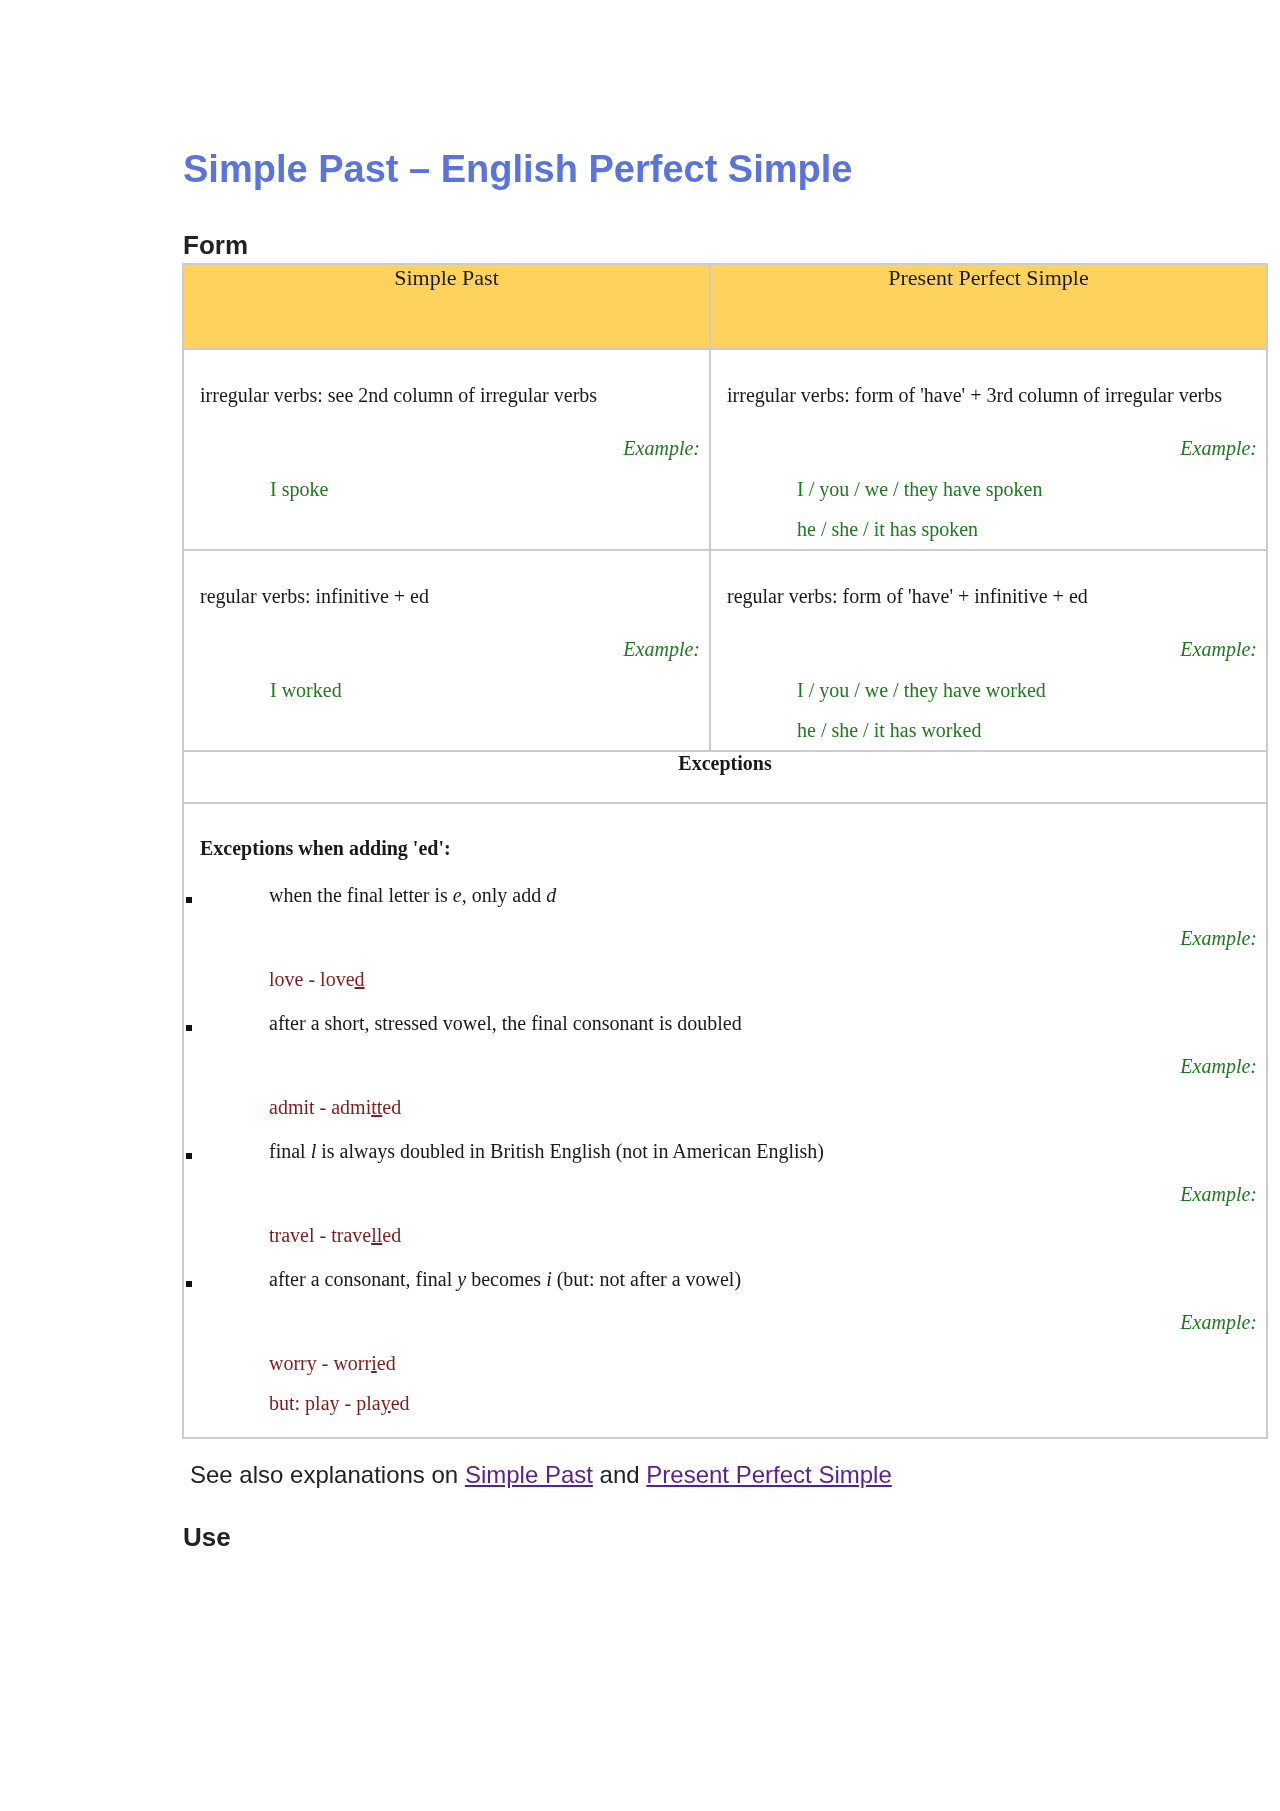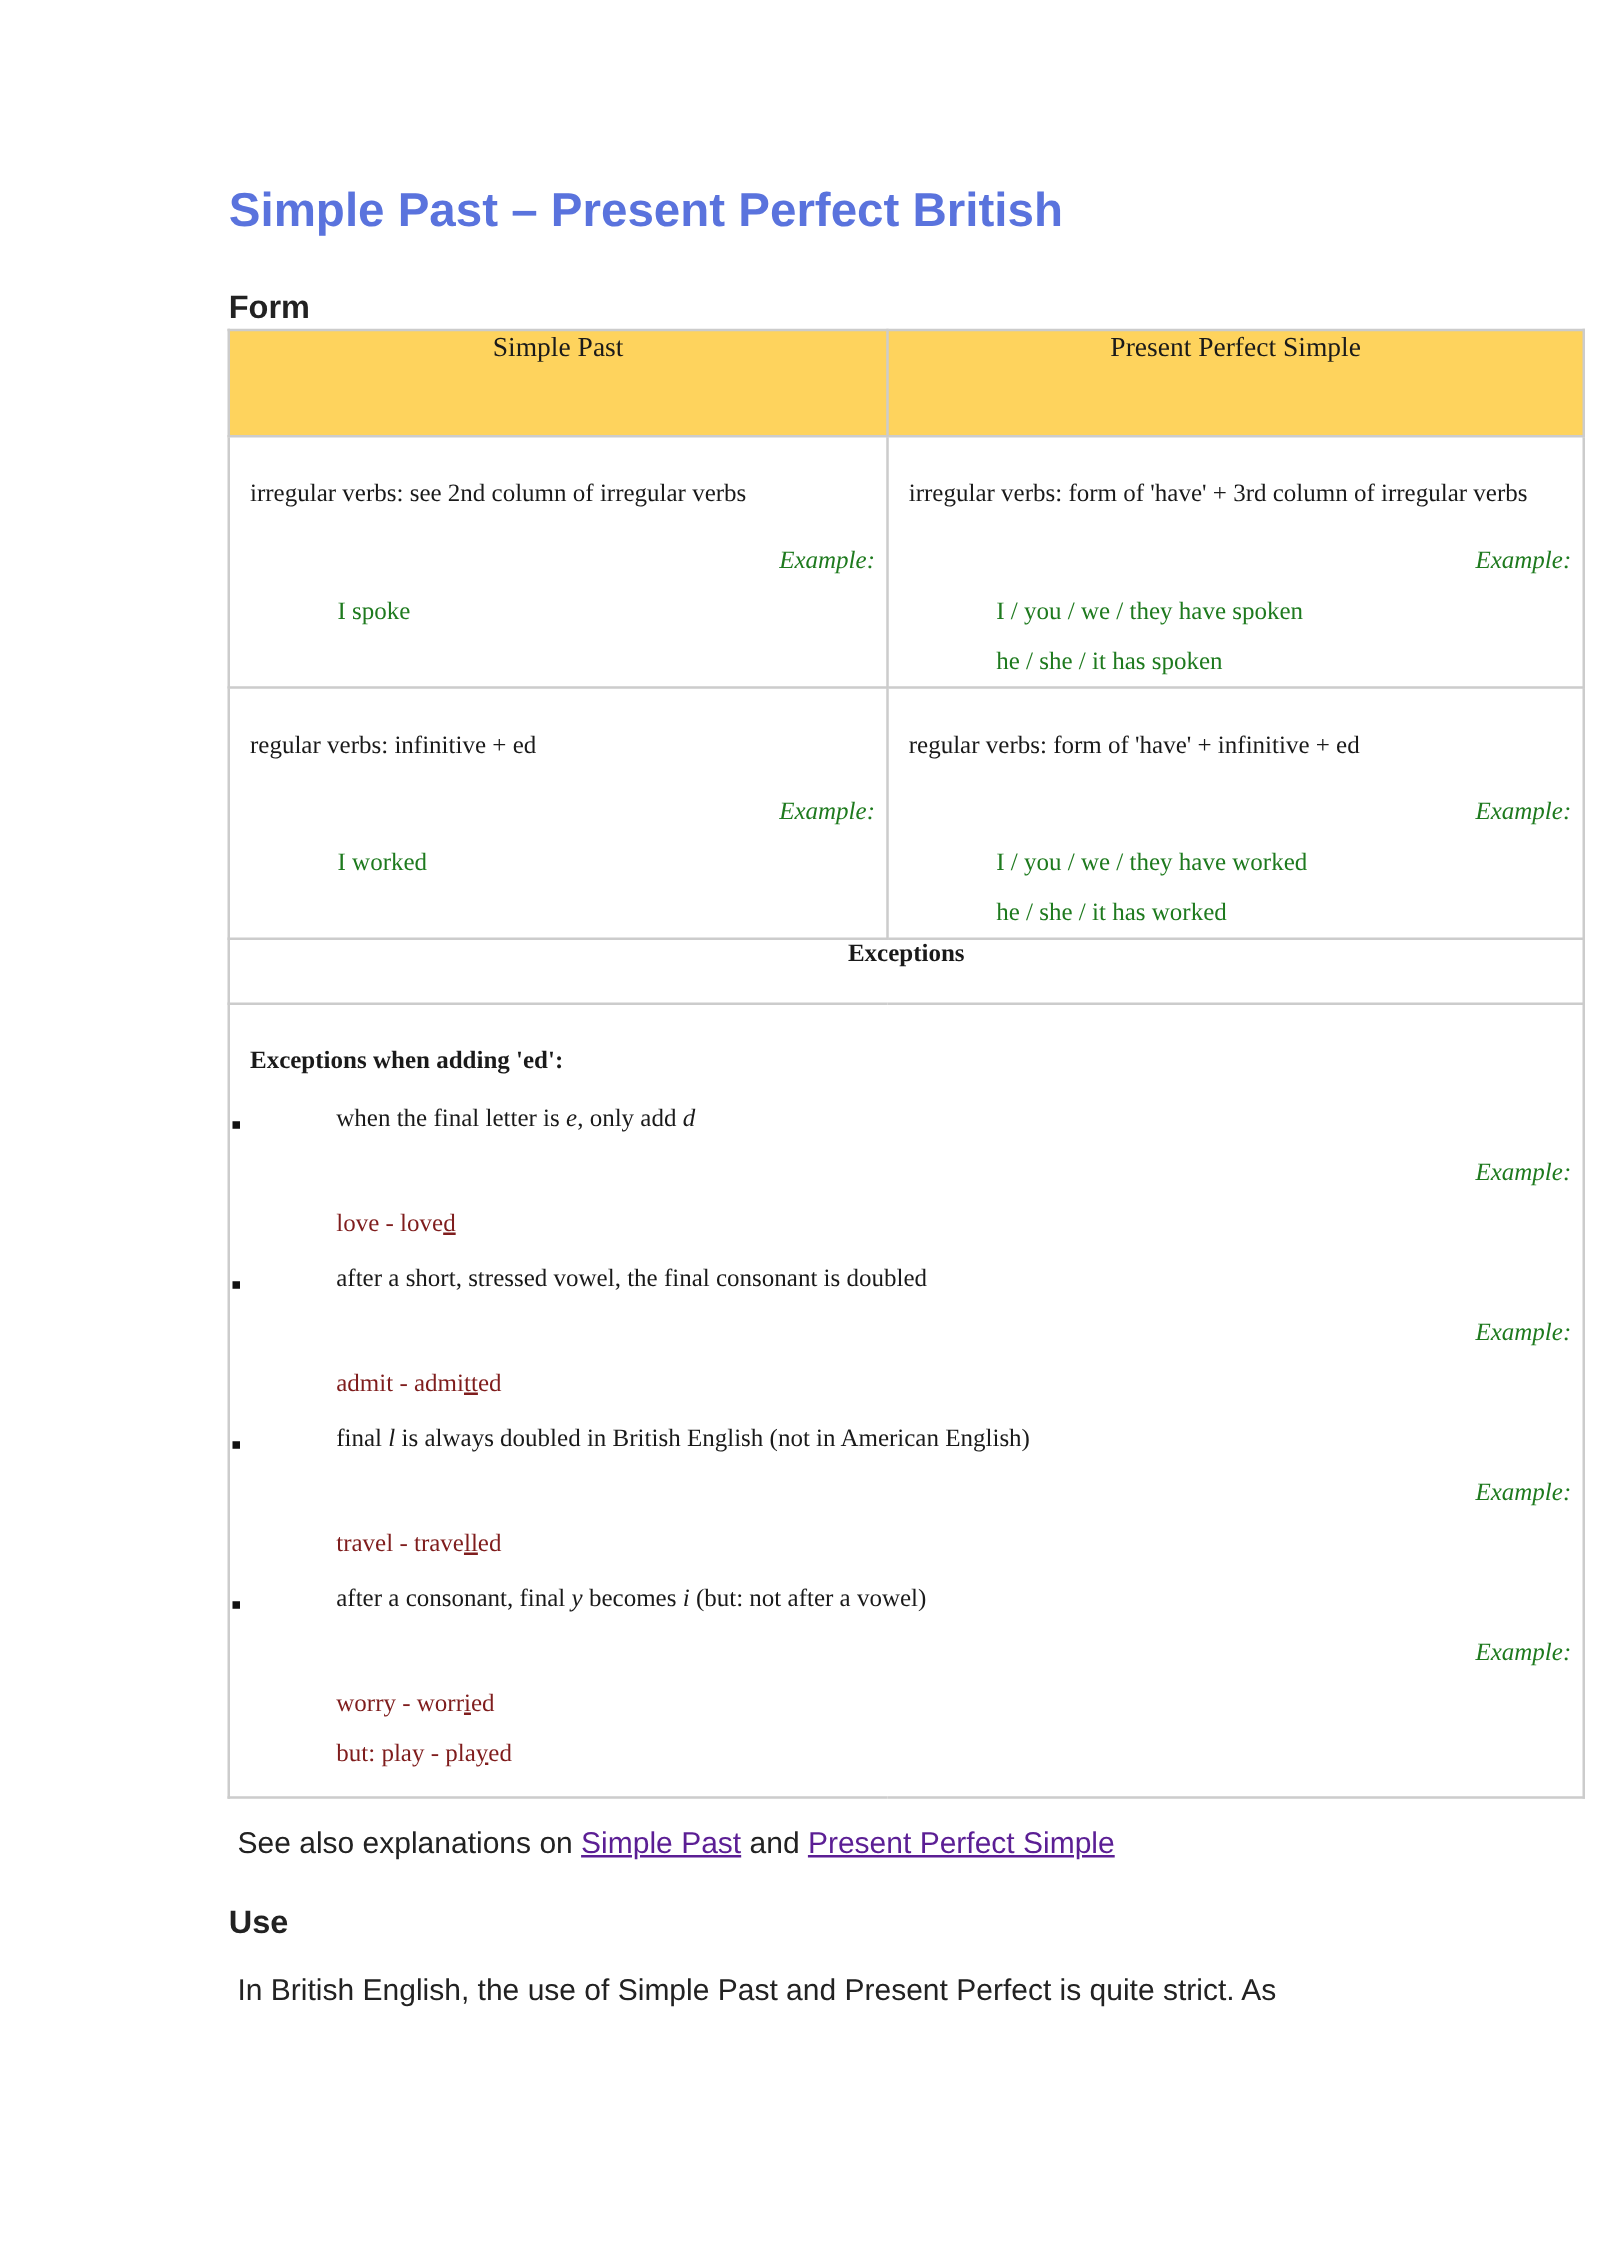--- a/index.html
+++ b/index.html
@@ -64,21 +64,21 @@
   .use-para {
     position: absolute; left: 190px; top: 1575px; width: 900px;
     font-family: "Liberation Sans", sans-serif; font-size: 24px; line-height: 36px;
     color: #222;
   }
   .use-para p { margin: 0; }
 </style>
 </head>
 <body>
 
-<h1 class="page-title">Simple Past – Present Perfect British</h1>
+<h1 class="page-title">Simple Past – English Perfect Simple</h1>
 <h2 class="section-heading form-heading">Form</h2>
 
 <table class="form-table">
   <tbody>
       <tr>
     <th class="col-head" style="width:525px">Simple Past</th>
     <th class="col-head">Present Perfect Simple</th>
   </tr>
 
   <tr>
@@ -148,14 +148,13 @@
     </td>
   </tr>
 </tbody>
   </table>
 
 <div class="see-also"><span>See also explanations on </span><a href="#">Simple Past</a><span> and </span><a href="#">Present Perfect Simple</a></div>
 
 <h2 class="section-heading use-heading">Use</h2>
 
 <div class="use-para">
-  <p>In British English, the use of Simple Past and Present Perfect is quite strict. As</p>
 </div>
 
 </body></html>

